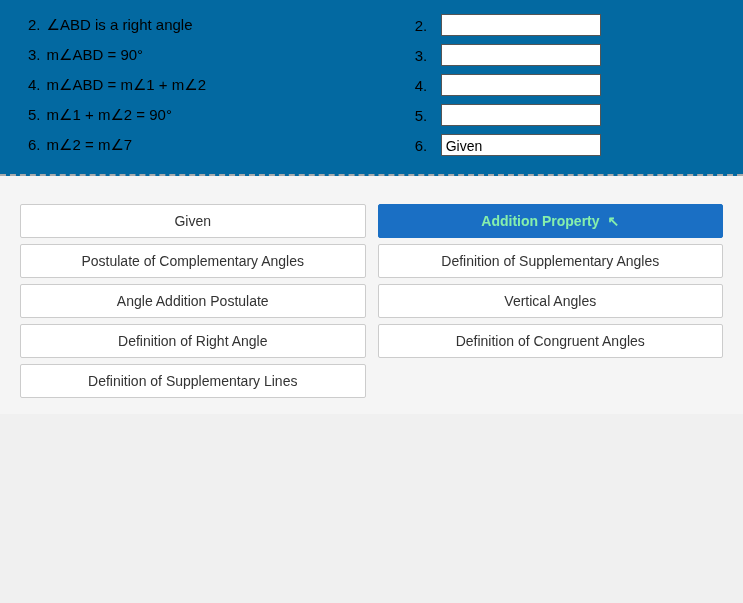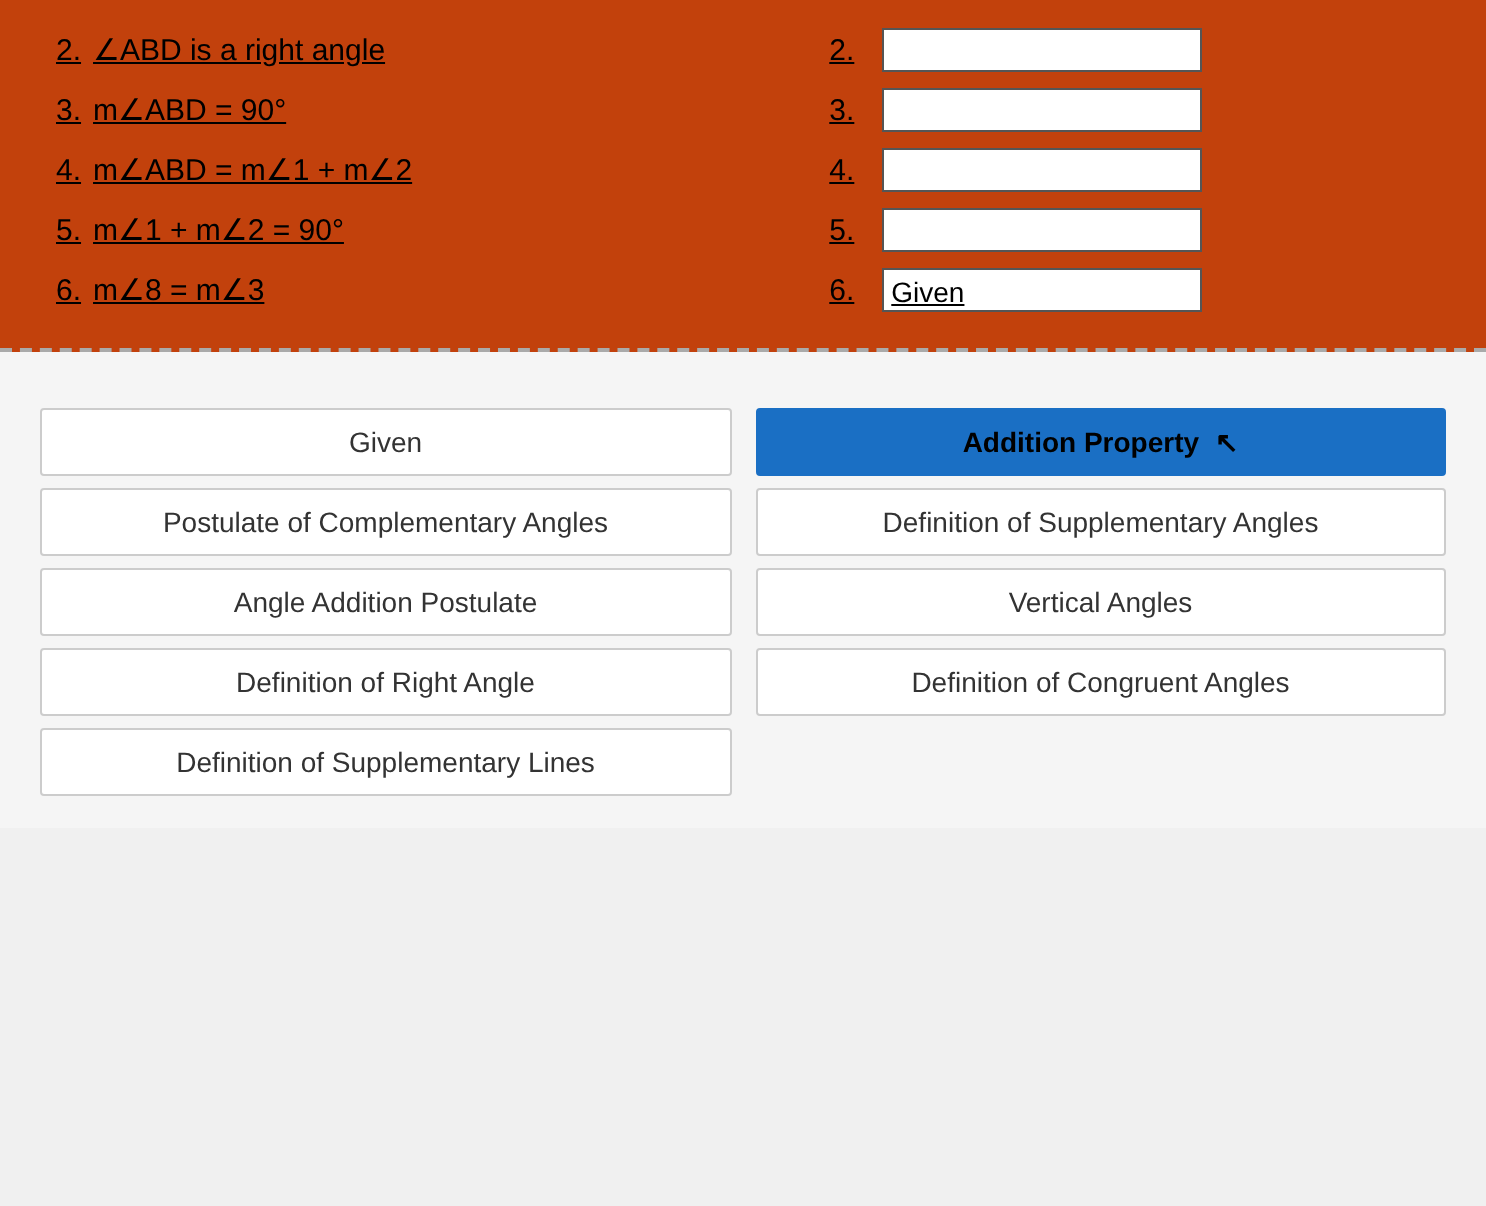--- a/index.html
+++ b/index.html
@@ -6,24 +6,23 @@
     body {
       font-family: Arial, sans-serif;
       background: #f0f0f0;
       width: 743px;
       min-height: 603px;
       overflow-x: hidden;
     }
 
     
     .proof-section {
-      background: #c2410c;
+      background: #0369a1;
       padding: 10px 20px 8px 20px;
       border-bottom: 2px dashed #aaa;
-      text-decoration: underline;
     }
 
     .proof-table {
       width: 100%;
       border-collapse: collapse;
     }
 
     .proof-table td {
       padding: 4px 8px;
       vertical-align: middle;
@@ -103,21 +102,21 @@
       text-align: center;
       font-size: 14px;
       color: #333;
       cursor: grab;
       user-select: none;
       border-radius: 2px;
     }
 
     .drag-item.highlighted {
       background: #1a6fc4;
-      color: #000000;
+      color: #86efac;
       border-color: #1a6fc4;
       font-weight: bold;
     }
 
     .drag-item.highlighted .cursor-icon {
       display: inline-block;
       margin-left: 4px;
     }
   </style>
 </head>
@@ -156,21 +155,21 @@
         <tr>
           <td class="proof-left"><span style="margin-right:6px;">5.</span><span>m∠1 + m∠2 = 90°</span></td>
           <td class="proof-right">
             <div class="proof-right-cell">
               <span class="proof-num">5.</span>
               <span class="proof-box"></span>
             </div>
           </td>
         </tr>
         <tr>
-          <td class="proof-left"><span style="margin-right:6px;">6.</span><span>m∠8 = m∠3</span></td>
+          <td class="proof-left"><span style="margin-right:6px;">6.</span><span>m∠2 = m∠7</span></td>
           <td class="proof-right">
             <div class="proof-right-cell">
               <span class="proof-num">6.</span>
               <span class="proof-box-given">Given</span>
             </div>
           </td>
         </tr>
       </tbody>
   </table>
   <div class="copyright"></div>

